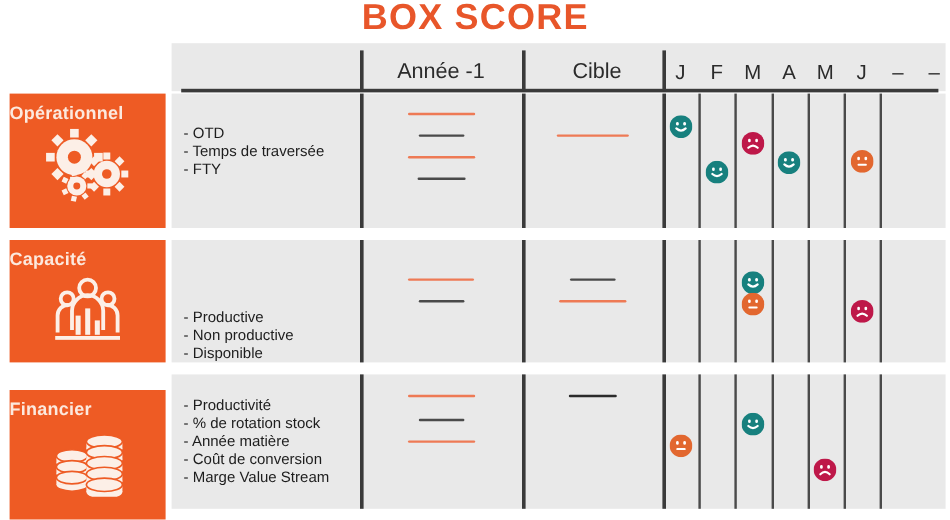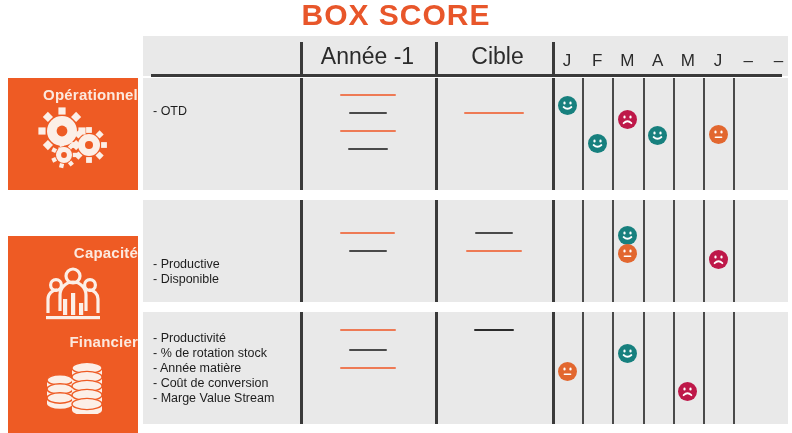--- a/index.html
+++ b/index.html
@@ -22,49 +22,49 @@
 
   
   .cat{
     position:absolute;left:8px;width:130px;
     background:#EE5B24;
     color:#FBE5D8;
     box-sizing:border-box;
     padding-top:8px;
   }
   .cat-label{
-    text-align:right;
+    text-align:left;
     font-size:15px;font-weight:bold;
     color:#FCE9DE;
     letter-spacing:.2px;
   }
   .cat-icon{
     display:flex;align-items:center;justify-content:center;
     margin-top:4px;
   }
   #cat-0{top:78px;height:112px;}
-  #cat-1{top:200px;height:102px;margin-top:36px;}
+  #cat-1{top:200px;height:102px;}
   #cat-2{top:312px;height:112px;margin-top:13px;}
 
   
   .panel{
     position:absolute;left:143px;width:645px;
     background:#E9E9E9;
   }
   #panel-head{top:36px;height:40px;background:#E9E9E9;}
   #panel-0{top:78px;height:112px;}
   #panel-1{top:200px;height:102px;}
   #panel-2{top:312px;height:112px;}
 
   .headrow{
     position:absolute;left:143px;top:36px;width:645px;height:40px;
   }
   .head-cell{
     position:absolute;bottom:6px;
-    font-size:23px;color:#2b2b2b;
+    font-size:18px;color:#2b2b2b;
     text-align:center;
     font-family:"Liberation Sans", sans-serif;
   }
   .head-month{
     position:absolute;bottom:5px;
     font-size:17px;color:#2b2b2b;
     text-align:center;width:28px;
     font-family:"Liberation Sans", sans-serif;
   }
   .headline{
@@ -144,20 +144,22 @@
       <div class="vsep" style="left: 435px; top: 312px; height: 112px;"></div>
       <div class="vsep" style="left: 552px; top: 312px; height: 112px;"></div>
       <div class="vsep thin" style="left: 582px; top: 312px; height: 112px;"></div>
       <div class="vsep thin" style="left: 612px; top: 312px; height: 112px;"></div>
       <div class="vsep thin" style="left: 643px; top: 312px; height: 112px;"></div>
       <div class="vsep thin" style="left: 673px; top: 312px; height: 112px;"></div>
       <div class="vsep thin" style="left: 703px; top: 312px; height: 112px;"></div>
       <div class="vsep thin" style="left: 733px; top: 312px; height: 112px;"></div>
       <div class="metrics" style="left: 153px; top: 104px;">
         <div>- OTD</div>
+        <div>- Temps de traversée</div>
+        <div>- FTY</div>
       </div>
       <div class="spark" style="background: rgb(238, 122, 85); width: 56px; left: 339.5px; top: 94px;"></div>
       <div class="spark" style="background: rgb(74, 74, 74); width: 38px; left: 348.5px; top: 112px;"></div>
       <div class="spark" style="background: rgb(238, 122, 85); width: 56px; left: 339.5px; top: 130px;"></div>
       <div class="spark" style="background: rgb(74, 74, 74); width: 40px; left: 347.5px; top: 148px;"></div>
       <div class="spark" style="background: rgb(238, 122, 85); width: 60px; left: 463.5px; top: 112px;"></div>
       <div class="face" style="left: 557.6px; top: 96px;">
         <svg width="19" height="19" viewBox="0 0 19 19">
           <circle cx="9.5" cy="9.5" r="9.5" fill="#17807E"></circle>
     <rect x="5.4" y="5.6" width="2.2" height="3" rx="1.1" fill="#fff"></rect>
@@ -192,20 +194,21 @@
       <div class="face" style="left: 708.6px; top: 125px;">
         <svg width="19" height="19" viewBox="0 0 19 19">
           <circle cx="9.5" cy="9.5" r="9.5" fill="#E2672F"></circle>
     <rect x="5.4" y="5.6" width="2.2" height="3" rx="1.1" fill="#fff"></rect>
     <rect x="11.4" y="5.6" width="2.2" height="3" rx="1.1" fill="#fff"></rect>
     <rect x="5.6" y="11.4" width="7.8" height="1.7" rx="0.8" fill="#fff"></rect>
         </svg>
       </div>
       <div class="metrics" style="left: 153px; top: 228.5px; margin-top: 28px;">
         <div>- Productive</div>
+        <div>- Non productive</div>
         <div>- Disponible</div>
       </div>
       <div class="spark" style="background: rgb(238, 122, 85); width: 55px; left: 340px; top: 232px;"></div>
       <div class="spark" style="background: rgb(74, 74, 74); width: 38px; left: 348.5px; top: 250px;"></div>
       <div class="spark" style="background: rgb(74, 74, 74); width: 38px; left: 474.5px; top: 232px;"></div>
       <div class="spark" style="background: rgb(238, 122, 85); width: 56px; left: 465.5px; top: 250px;"></div>
       <div class="face" style="left: 618px; top: 226px;">
         <svg width="19" height="19" viewBox="0 0 19 19">
           <circle cx="9.5" cy="9.5" r="9.5" fill="#17807E"></circle>
     <rect x="5.4" y="5.6" width="2.2" height="3" rx="1.1" fill="#fff"></rect>

